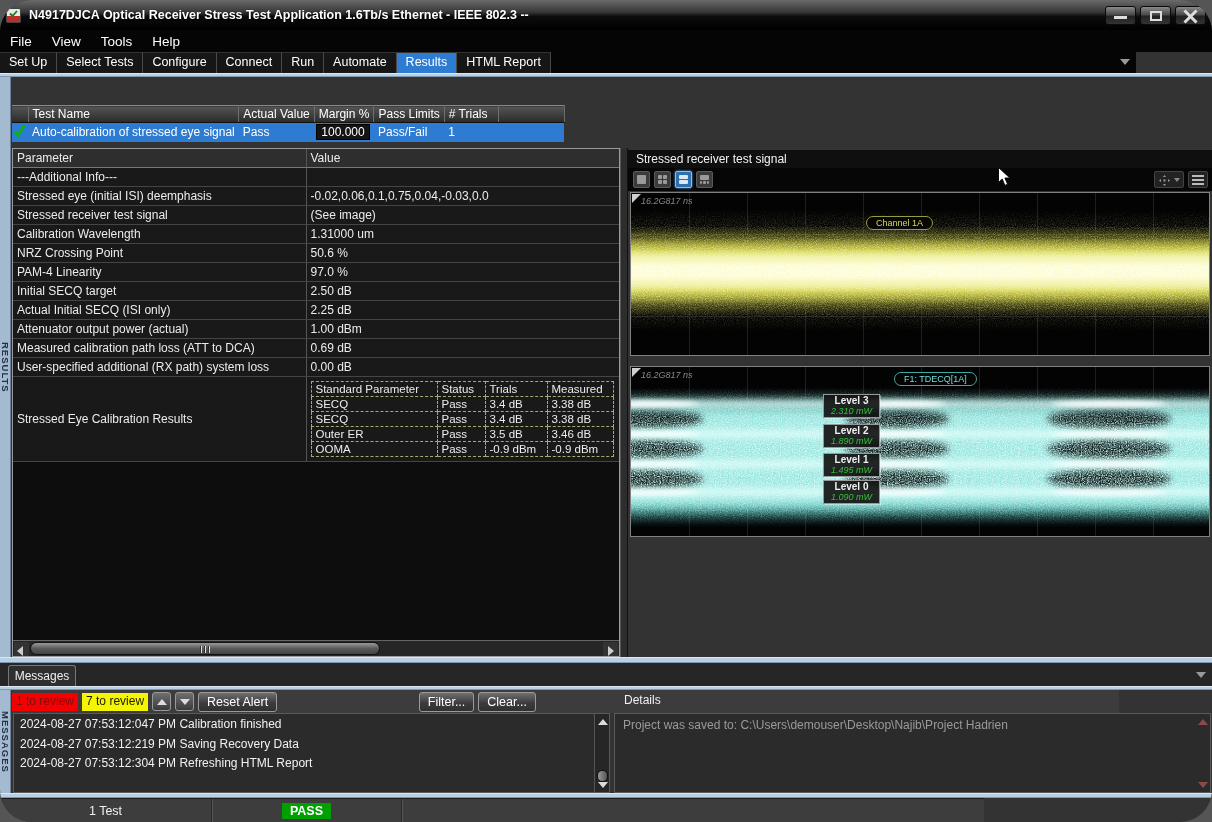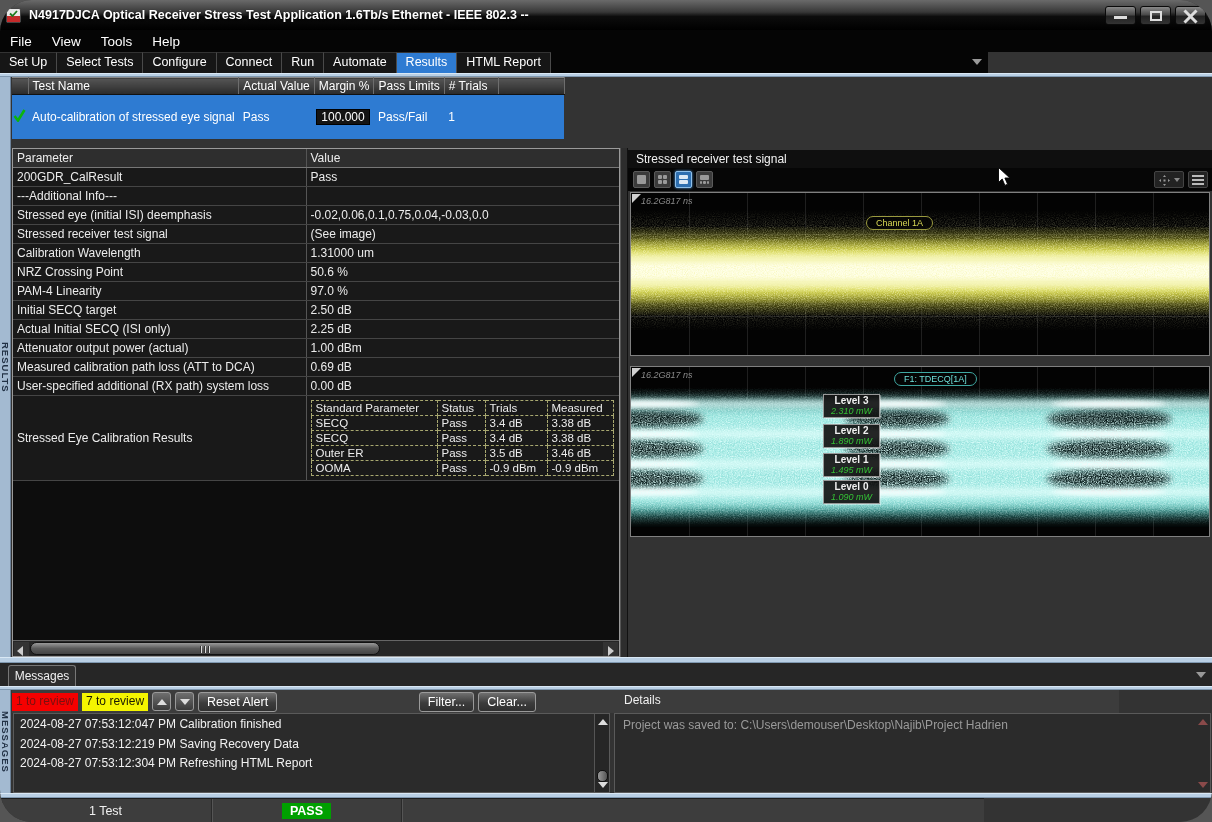--- a/index.html
+++ b/index.html
@@ -19,35 +19,35 @@
   .winbtn { width:31px; height:19px; border:1px solid #0a0a0a; border-radius:3px;
     background:linear-gradient(#8a8a8a,#4a4a4a 45%,#222 55%,#333); position:relative; }
   .winbtn .g-min { position:absolute; left:8px; bottom:5px; width:13px; height:3px; background:#ddd; }
   .winbtn .g-max { position:absolute; left:9px; top:4px; width:12px; height:10px; border:2px solid #ddd; }
   .winbtn .g-x1, .winbtn .g-x2 { position:absolute; left:6px; top:8px; width:17px; height:3px; background:#ddd; }
   .winbtn .g-x1 { transform:rotate(45deg); } .winbtn .g-x2 { transform:rotate(-45deg); }
 
   
   .menubar { position:absolute; left:0; top:30px; width:1212px; height:22px; background:#050505; display:flex; align-items:center; }
   .menu-item { font-size:13.5px; color:#fff; padding:2px 10px; }
-  .tabbar { position:absolute; left:0; top:52px; width:988px; height:21px; background:#050505; display:flex; align-items:stretch; }
+  .tabbar { position:absolute; left:0; top:52px; width:1136px; height:21px; background:#050505; display:flex; align-items:stretch; }
   .tab { font-size:12.5px; color:#fff; padding:2px 9px 0 9px; background:#161616; border-right:1px solid #4a4a4a; border-top:1px solid #333; white-space:nowrap; }
   .tab.active { background:#2e7bd2; }
   .tab-dd { position:absolute; right:6px; top:7px; width:0; height:0; border-left:5px solid transparent; border-right:5px solid transparent; border-top:6px solid #999; }
 
   .bluestrip { position:absolute; left:0; width:1212px; background:#b9cfe4; border-top:1px solid #d9e8f5; border-bottom:1px solid #7f98b0; }
 
   
   .vtab { position:absolute; left:0; width:11px; background:#a3bad1; color:#223246;
     font-size:9.5px; font-weight:700; letter-spacing:1px; writing-mode:vertical-rl;
     display:flex; align-items:center; justify-content:center; border-right:1px solid #6d8299; }
 
   
   .rgrid { position:absolute; left:12px; top:77px; }
-  .rgrid table { border-collapse:collapse; table-layout:fixed; }
+  .rgrid table { border-collapse:collapse; table-layout:fixed;margin-top:28px; }
   .rgrid th { background:linear-gradient(#555,#2a2a2a); border-right:1px solid #6d6d6d; border-top:1px solid #888; border-bottom:1px solid #111;
     font-size:12px; font-weight:400; color:#fff; text-align:left; padding:1px 4px; height:17px; white-space:nowrap; }
   .rgrid td { background:#2e7bd2; font-size:12px; color:#fff; padding:1px 4px; height:19px; white-space:nowrap; overflow:hidden; }
   .margin-box { display:inline-block; background:#141414; border:1px solid #000; color:#fff; padding:0 4px; min-width:52px; }
 
   
   .ppanel { position:absolute; left:12px; top:148px; width:608px; height:509px; background:#0d0d0d; border:1px solid #9a9a9a; }
   .ptable { border-collapse:collapse; table-layout:fixed; width:606px; }
   .ptable td { border-bottom:1px solid #454545; font-size:12px; color:#ececec; padding:2px 4px; height:16px; vertical-align:middle; background:#191919; overflow:hidden; white-space:nowrap; }
   .ptable td.v { border-left:1px solid #555; }
@@ -201,21 +201,21 @@
         <th>Pass Limits</th>
         <th># Trials</th>
         <th></th>
       </tr>
       <tr>
         <td style="padding:0 1px;"><svg width="13" height="13" viewBox="0 0 13 13">
                 <polyline points="1.5,7 5,11.5 11.5,1" fill="none" stroke="#0cb40c" stroke-width="2.6"></polyline>
               </svg></td>
         <td>Auto-calibration of stressed eye signal</td>
         <td>Pass</td>
-        <td style="padding:14px 2px;"><span class="margin-box">100.000</span></td>
+        <td style="padding:1px 2px;"><span class="margin-box">100.000</span></td>
         <td>Pass/Fail</td>
         <td>1</td>
         <td></td>
       </tr>
     </tbody>
       </table>
   </div>
 
   <div class="ppanel">
     <table class="ptable">
@@ -224,24 +224,20 @@
           <col style="width:313px">
         </colgroup>
       <tbody>
         <tr class="phead">
           <td>Parameter</td>
           <td class="v">Value</td>
         </tr>
       </tbody>
       <tbody>
 
-          <tr>
-            <td>200GDR_CalResult</td>
-            <td class="v">Pass</td>
-          </tr>
 
           <tr>
             <td>---Additional Info---</td>
             <td class="v"></td>
           </tr>
 
           <tr>
             <td>Stressed eye (initial ISI) deemphasis</td>
             <td class="v">-0.02,0.06,0.1,0.75,0.04,-0.03,0.0</td>
           </tr>

